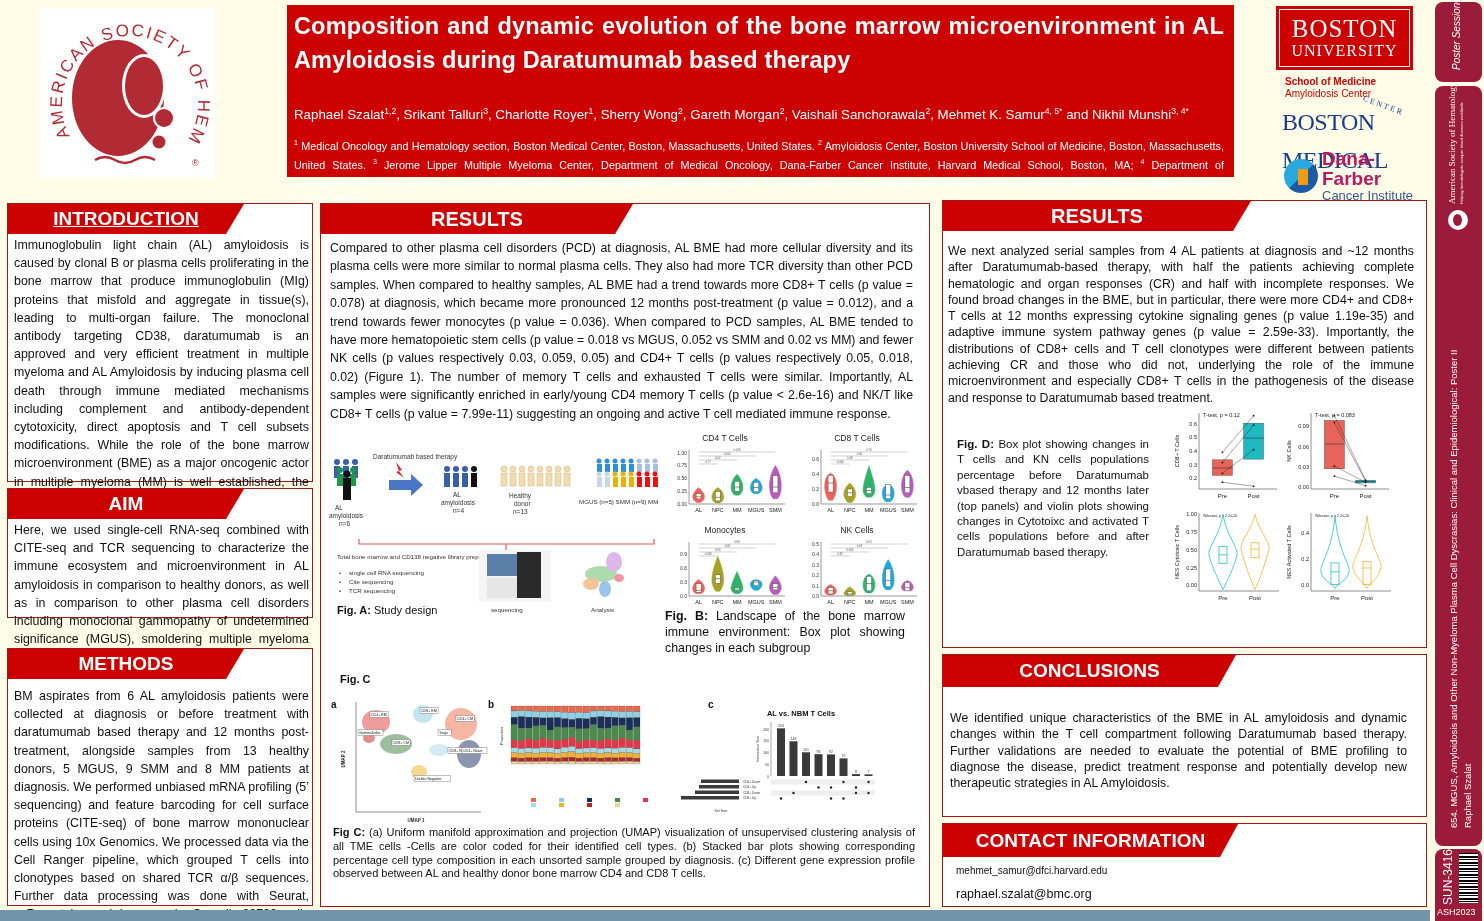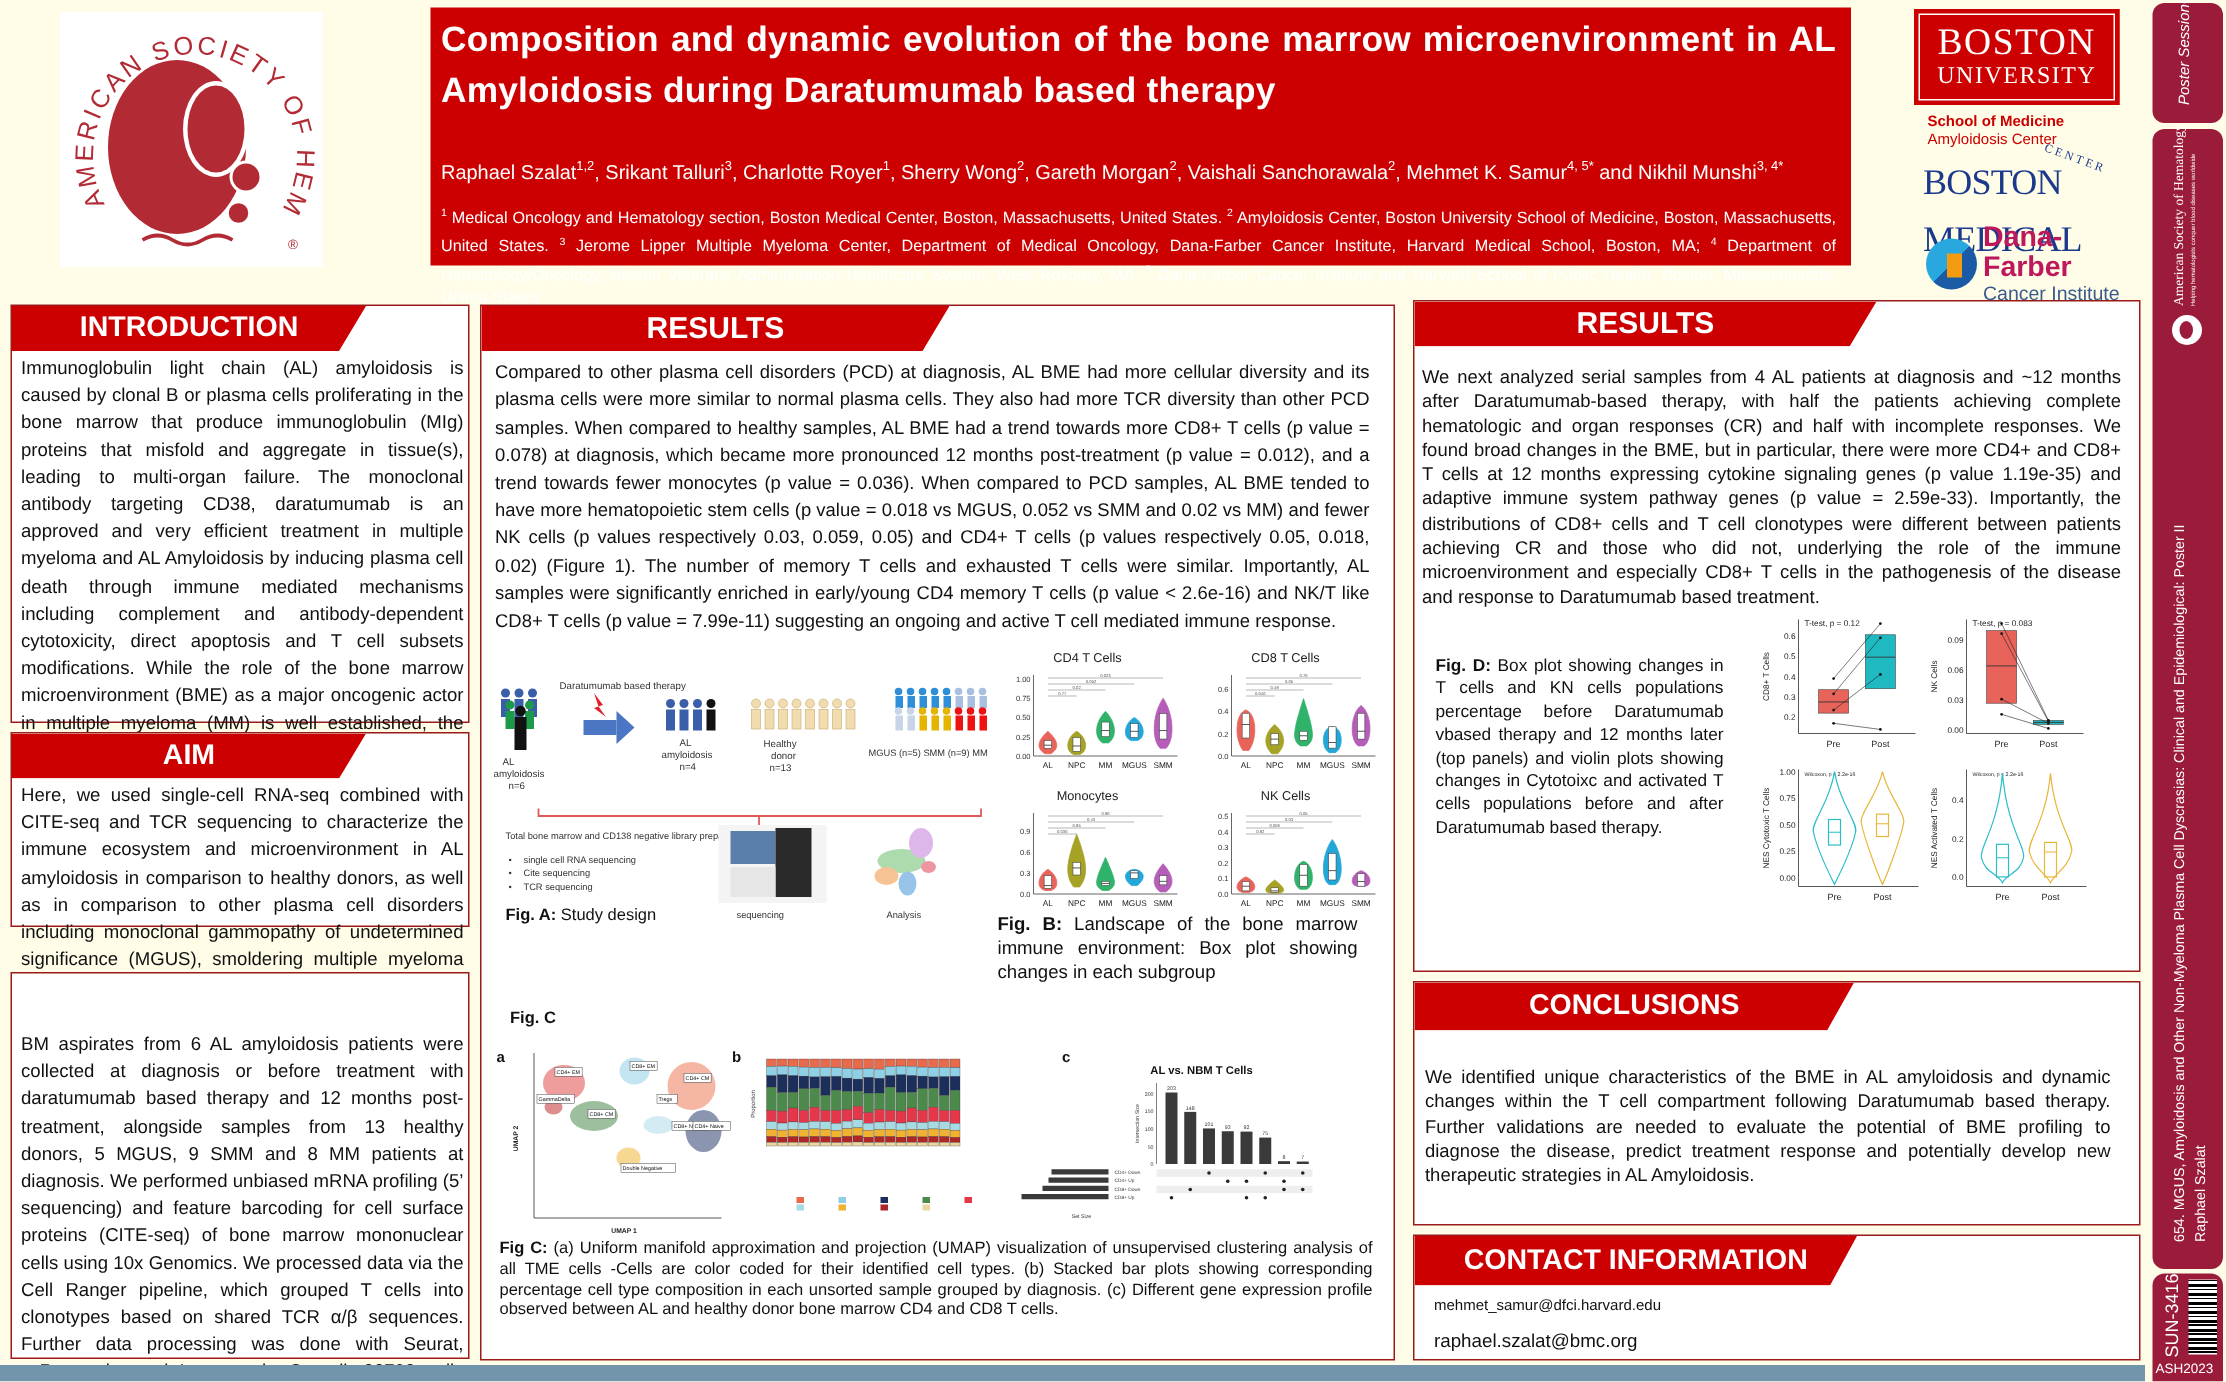--- a/index.html
+++ b/index.html
@@ -113,30 +113,31 @@
   <span class="vtext" style="left:13px; top:742px; font-size:9.5px;">654. MGUS, Amyloidosis and Other Non-Myeloma Plasma Cell Dyscrasias: Clinical and Epidemiological: Poster II</span>
   <span class="vtext" style="left:27px; top:742px; font-size:9.5px;">Raphael Szalat</span>
 </div>
 <div class="abs side-pill" id="side-code">
   <span class="vtext" style="left:6px; top:56px; font-size:12px;">SUN-3416</span>
   <div style="position:absolute; left:24px; top:4px; width:19px; height:50px; background:repeating-linear-gradient(0deg,#fff 0 1px,#000 1px 2px,#fff 2px 3px,#000 3px 5px,#fff 5px 6px);"></div>
   <span style="position:absolute; left:2px; top:58px; font-size:9px; color:#fff;">ASH2023</span>
 </div>
 
 <div class="panel" style="left:7px; top:203px; width:306px; height:279px;">
-  <div class="banner" style="width:236px;">INTRODUCTION</div>
+  <div class="banner" style="width:236px;text-decoration:underline;">INTRODUCTION</div>
   <div class="body-text" style="left:6px; top:32px; width:295px;">Immunoglobulin light chain (AL) amyloidosis is caused by clonal B or plasma cells proliferating in the bone marrow that produce immunoglobulin (MIg) proteins that misfold and aggregate in tissue(s), leading to multi-organ failure. The monoclonal antibody targeting CD38, daratumumab is an approved and very efficient treatment in multiple myeloma and AL Amyloidosis by inducing plasma cell death through immune mediated mechanisms including complement and antibody-dependent cytotoxicity, direct apoptosis and T cell subsets modifications. While the role of the bone marrow microenvironment (BME) as a major oncogenic actor in multiple myeloma (MM) is well established, the BME composition and role in AL Amyloidosis is largely undefined.</div>
 </div>
 
 <div class="panel" style="left:7px; top:488px; width:306px; height:130px;">
   <div class="banner" style="width:236px;">AIM</div>
   <div class="body-text" style="left:6px; top:32px; width:295px;">Here, we used single-cell RNA-seq combined with CITE-seq and TCR sequencing to characterize the immune ecosystem and microenvironment in AL amyloidosis in comparison to healthy donors, as well as in comparison to other plasma cell disorders including monoclonal gammopathy of undetermined significance (MGUS), smoldering multiple myeloma (SMM) and multiple myeloma (MM).</div>
 </div>
 
 <div class="panel" style="left:7px; top:648px; width:306px; height:258px;">
+  <div class="banner" style="width:236px;">METHODS</div>
   <div class="body-text" style="left:6px; top:38px; width:295px;">BM aspirates from 6 AL amyloidosis patients were collected at diagnosis or before treatment with daratumumab based therapy and 12 months post-treatment, alongside samples from 13 healthy donors, 5 MGUS, 9 SMM and 8 MM patients at diagnosis. We performed unbiased mRNA profiling (5’ sequencing) and feature barcoding for cell surface proteins (CITE-seq) of bone marrow mononuclear cells using 10x Genomics. We processed data via the Cell Ranger pipeline, which grouped T cells into clonotypes based on shared TCR α/β sequences. Further data processing was done with Seurat, scRepertoire and Immunarch. Overall, 83703 cells were sequenced from 45 samples, including 3065 plasma cells and 80639 BME cells.</div>
 </div>
 
 <div class="panel" style="left:320px; top:203px; width:610px; height:704px;">
   <div class="banner" style="width:312px; font-size:20px;">RESULTS</div>
   <div class="body-text" style="left:9px; top:35px; width:583px; font-size:12.3px; line-height:18.4px;">Compared to other plasma cell disorders (PCD) at diagnosis, AL BME had more cellular diversity and its plasma cells were more similar to normal plasma cells. They also had more TCR diversity than other PCD samples. When compared to healthy samples, AL BME had a trend towards more CD8+ T cells (p value = 0.078) at diagnosis, which became more pronounced 12 months post-treatment (p value = 0.012), and a trend towards fewer monocytes (p value = 0.036). When compared to PCD samples, AL BME tended to have more hematopoietic stem cells (p value = 0.018 vs MGUS, 0.052 vs SMM and 0.02 vs MM) and fewer NK cells (p values respectively 0.03, 0.059, 0.05) and CD4+ T cells (p values respectively 0.05, 0.018, 0.02) (Figure 1). The number of memory T cells and exhausted T cells were similar. Importantly, AL samples were significantly enriched in early/young CD4 memory T cells (p value &lt; 2.6e-16) and NK/T like CD8+ T cells (p value = 7.99e-11) suggesting an ongoing and active T cell mediated immune response.</div>
 
   <div style="position:absolute; left:8px; top:240px; width:330px; height:180px;">
     <svg width="330" height="170" viewBox="0 0 330 170">
       <g>

